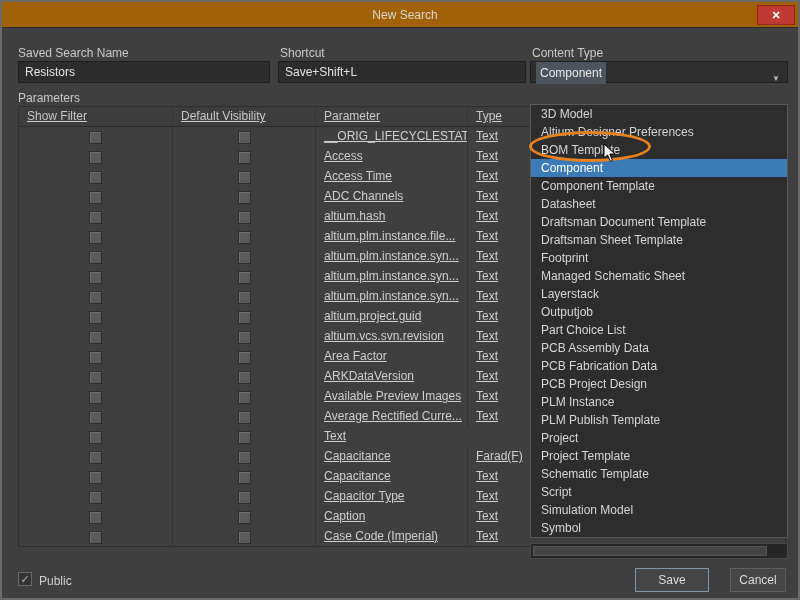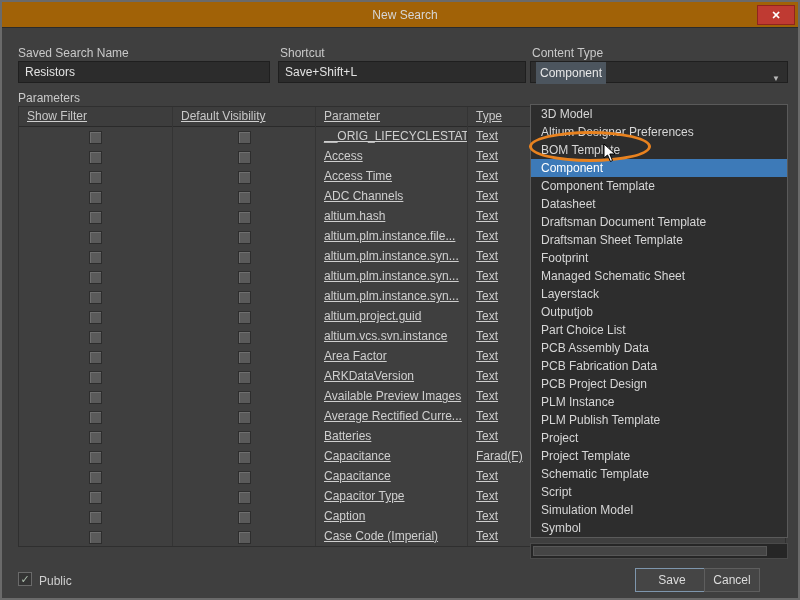--- a/index.html
+++ b/index.html
@@ -74,21 +74,21 @@
     background: #343434; border: 1px solid #6a6a6a;
     color: #aebfae; font-size: 11px; line-height: 13px; text-align: center;
   }
   .footer-lbl { position: absolute; left: 37px; top: 572px; color: #cfcfcf; text-align: center; }
   .btn {
     position: absolute; top: 566px; height: 24px;
     background: #454545; border: 1px solid #5e5e5e; color: #dcdcdc;
     text-align: center; line-height: 22px;
   }
   .btn-save { left: 633px; width: 74px; border-color: #7e96ad; }
-  .btn-cancel { left: 702px; width: 56px; }
+  .btn-cancel { left: 728px; width: 56px; }
 </style>
 </head>
 <body>
 
 <div class="dialog">
 
   <div class="titlebar">
     <span>New Search</span>
   </div>
   <div class="close-btn">
@@ -216,21 +216,21 @@
           <div class="td c3">altium.project.guid</div>
           <div class="td c4">Text</div>
         </div>
         <div class="trow">
           <div class="td c1">
             <span class="cb"></span>
           </div>
           <div class="td c2">
             <span class="cb"></span>
           </div>
-          <div class="td c3">altium.vcs.svn.instance</div>
+          <div class="td c3">altium.vcs.svn.revision</div>
           <div class="td c4">Text</div>
         </div>
         <div class="trow">
           <div class="td c1">
             <span class="cb"></span>
           </div>
           <div class="td c2">
             <span class="cb"></span>
           </div>
           <div class="td c3">Area Factor</div>
@@ -266,21 +266,20 @@
           <div class="td c3">Average Rectified Curre...</div>
           <div class="td c4">Text</div>
         </div>
         <div class="trow">
           <div class="td c1">
             <span class="cb"></span>
           </div>
           <div class="td c2">
             <span class="cb"></span>
           </div>
-          <div class="td c3">Batteries</div>
           <div class="td c4">Text</div>
         </div>
         <div class="trow">
           <div class="td c1">
             <span class="cb"></span>
           </div>
           <div class="td c2">
             <span class="cb"></span>
           </div>
           <div class="td c3">Capacitance</div>

